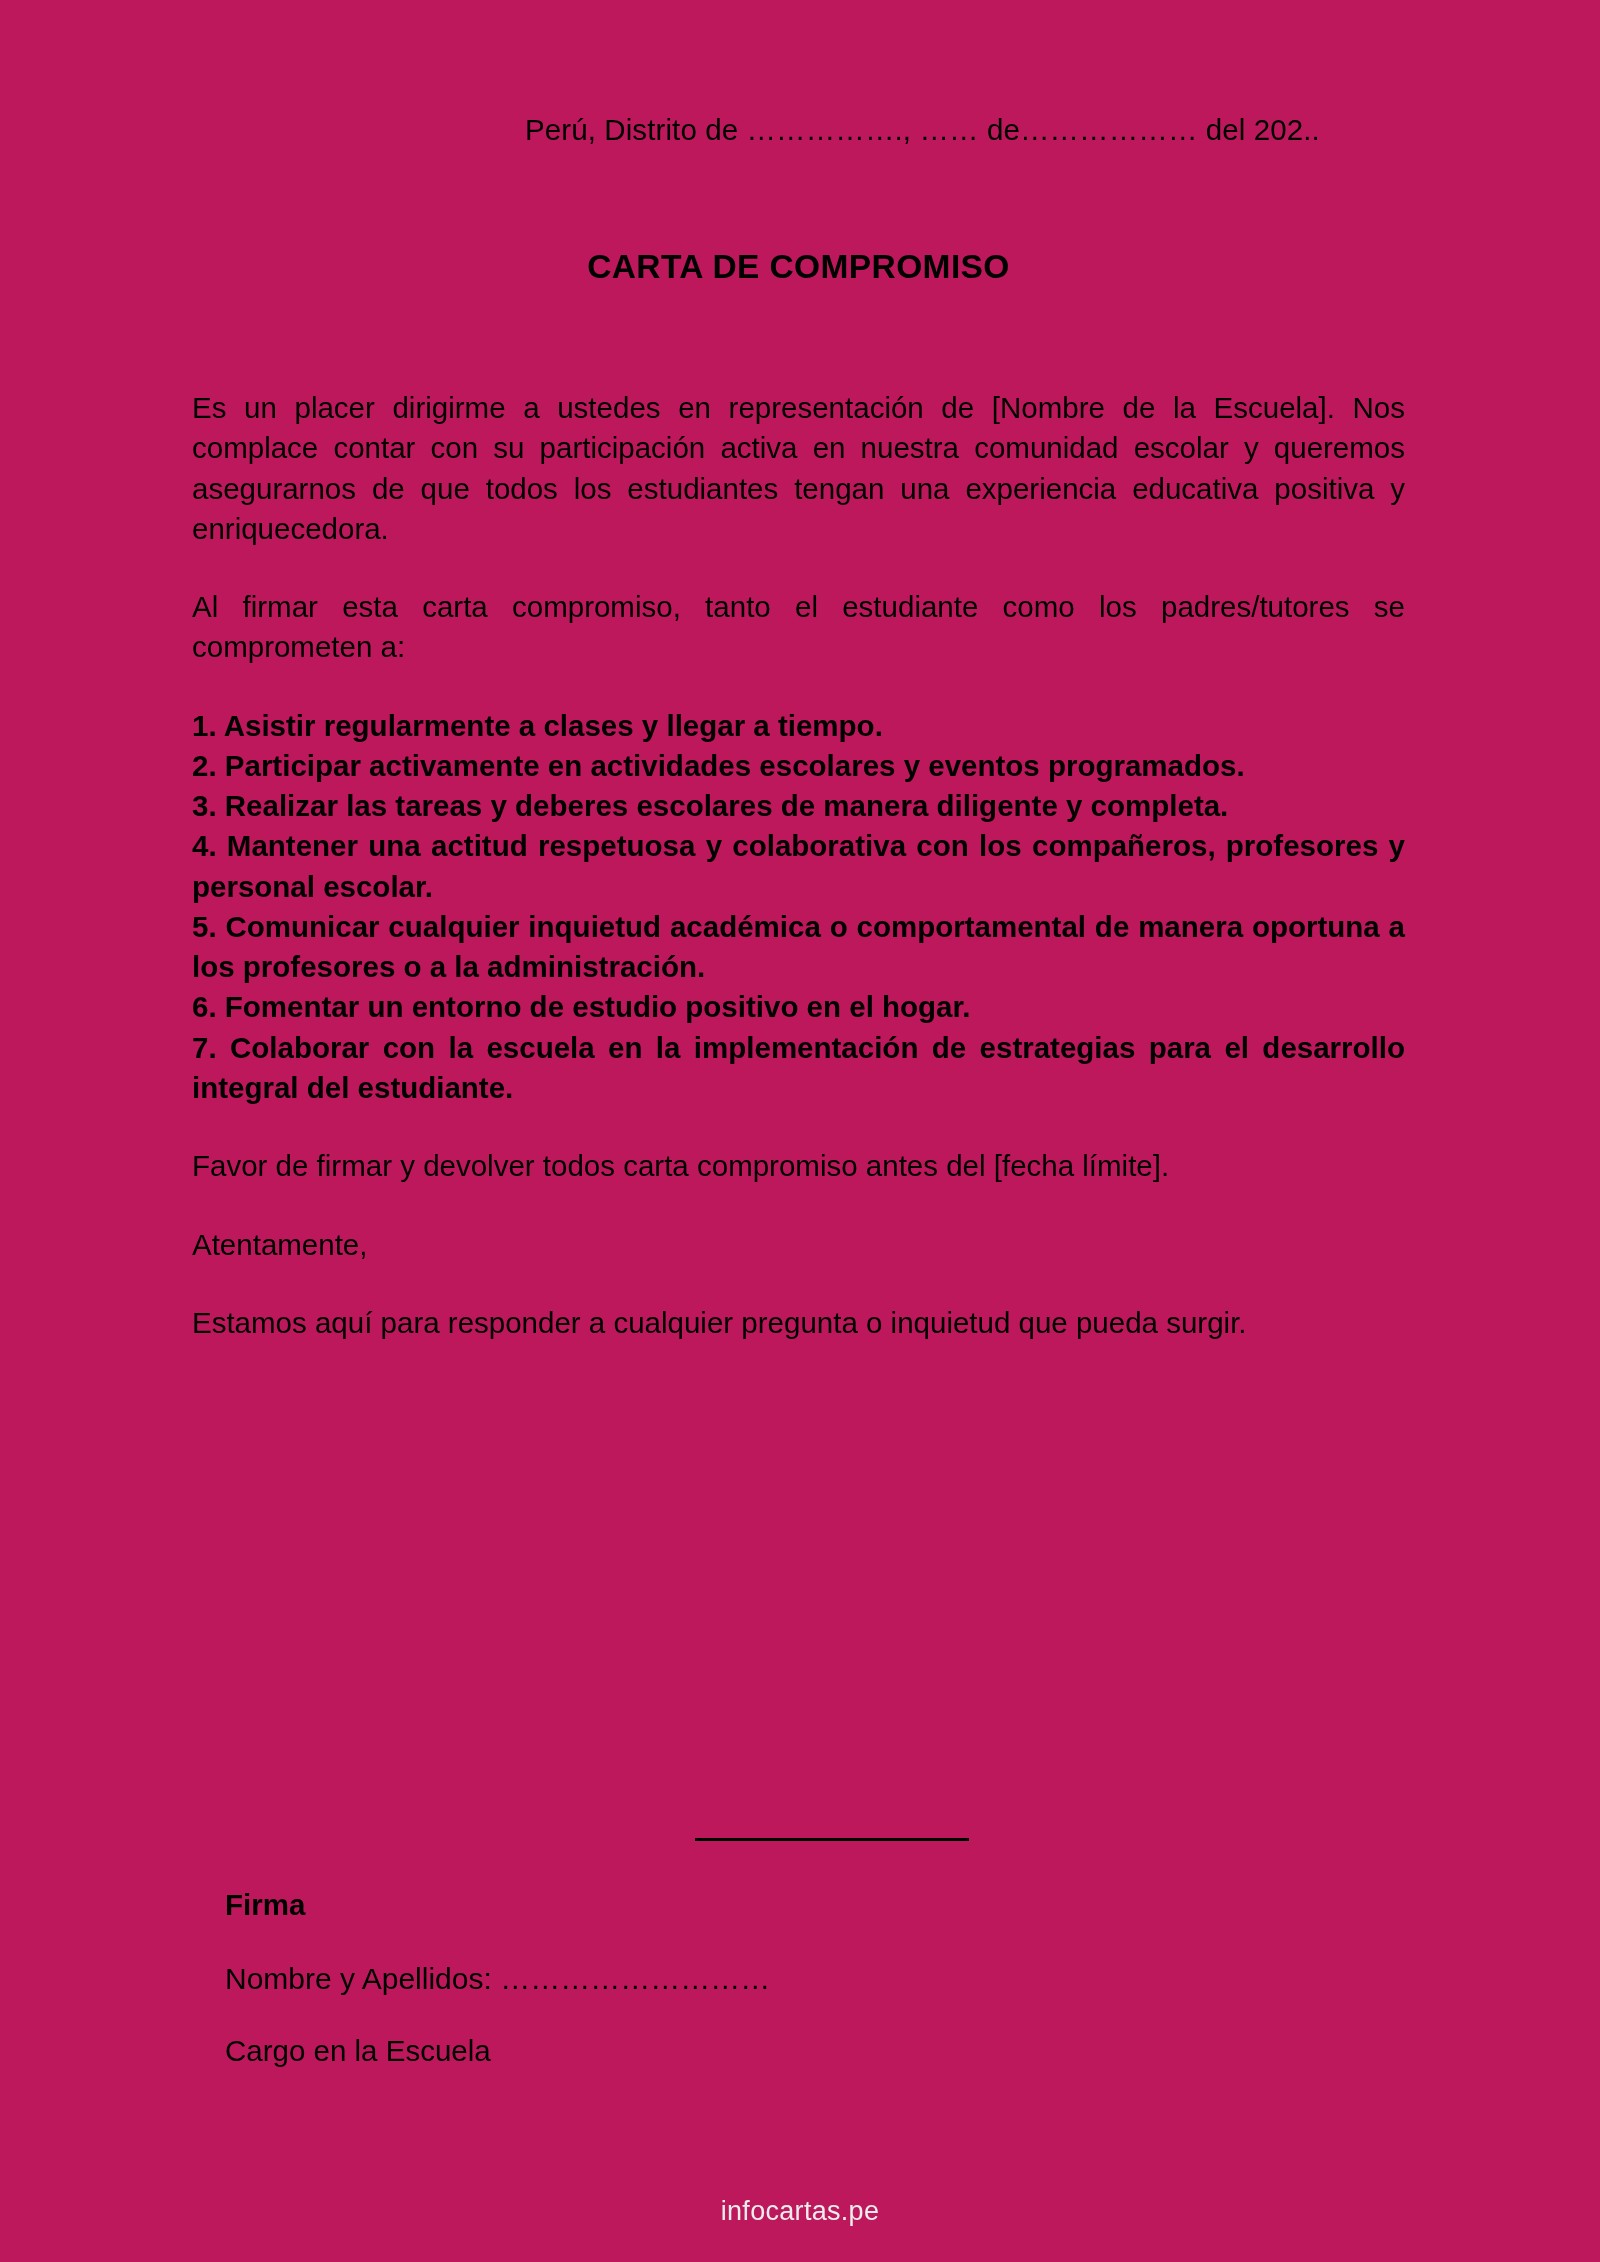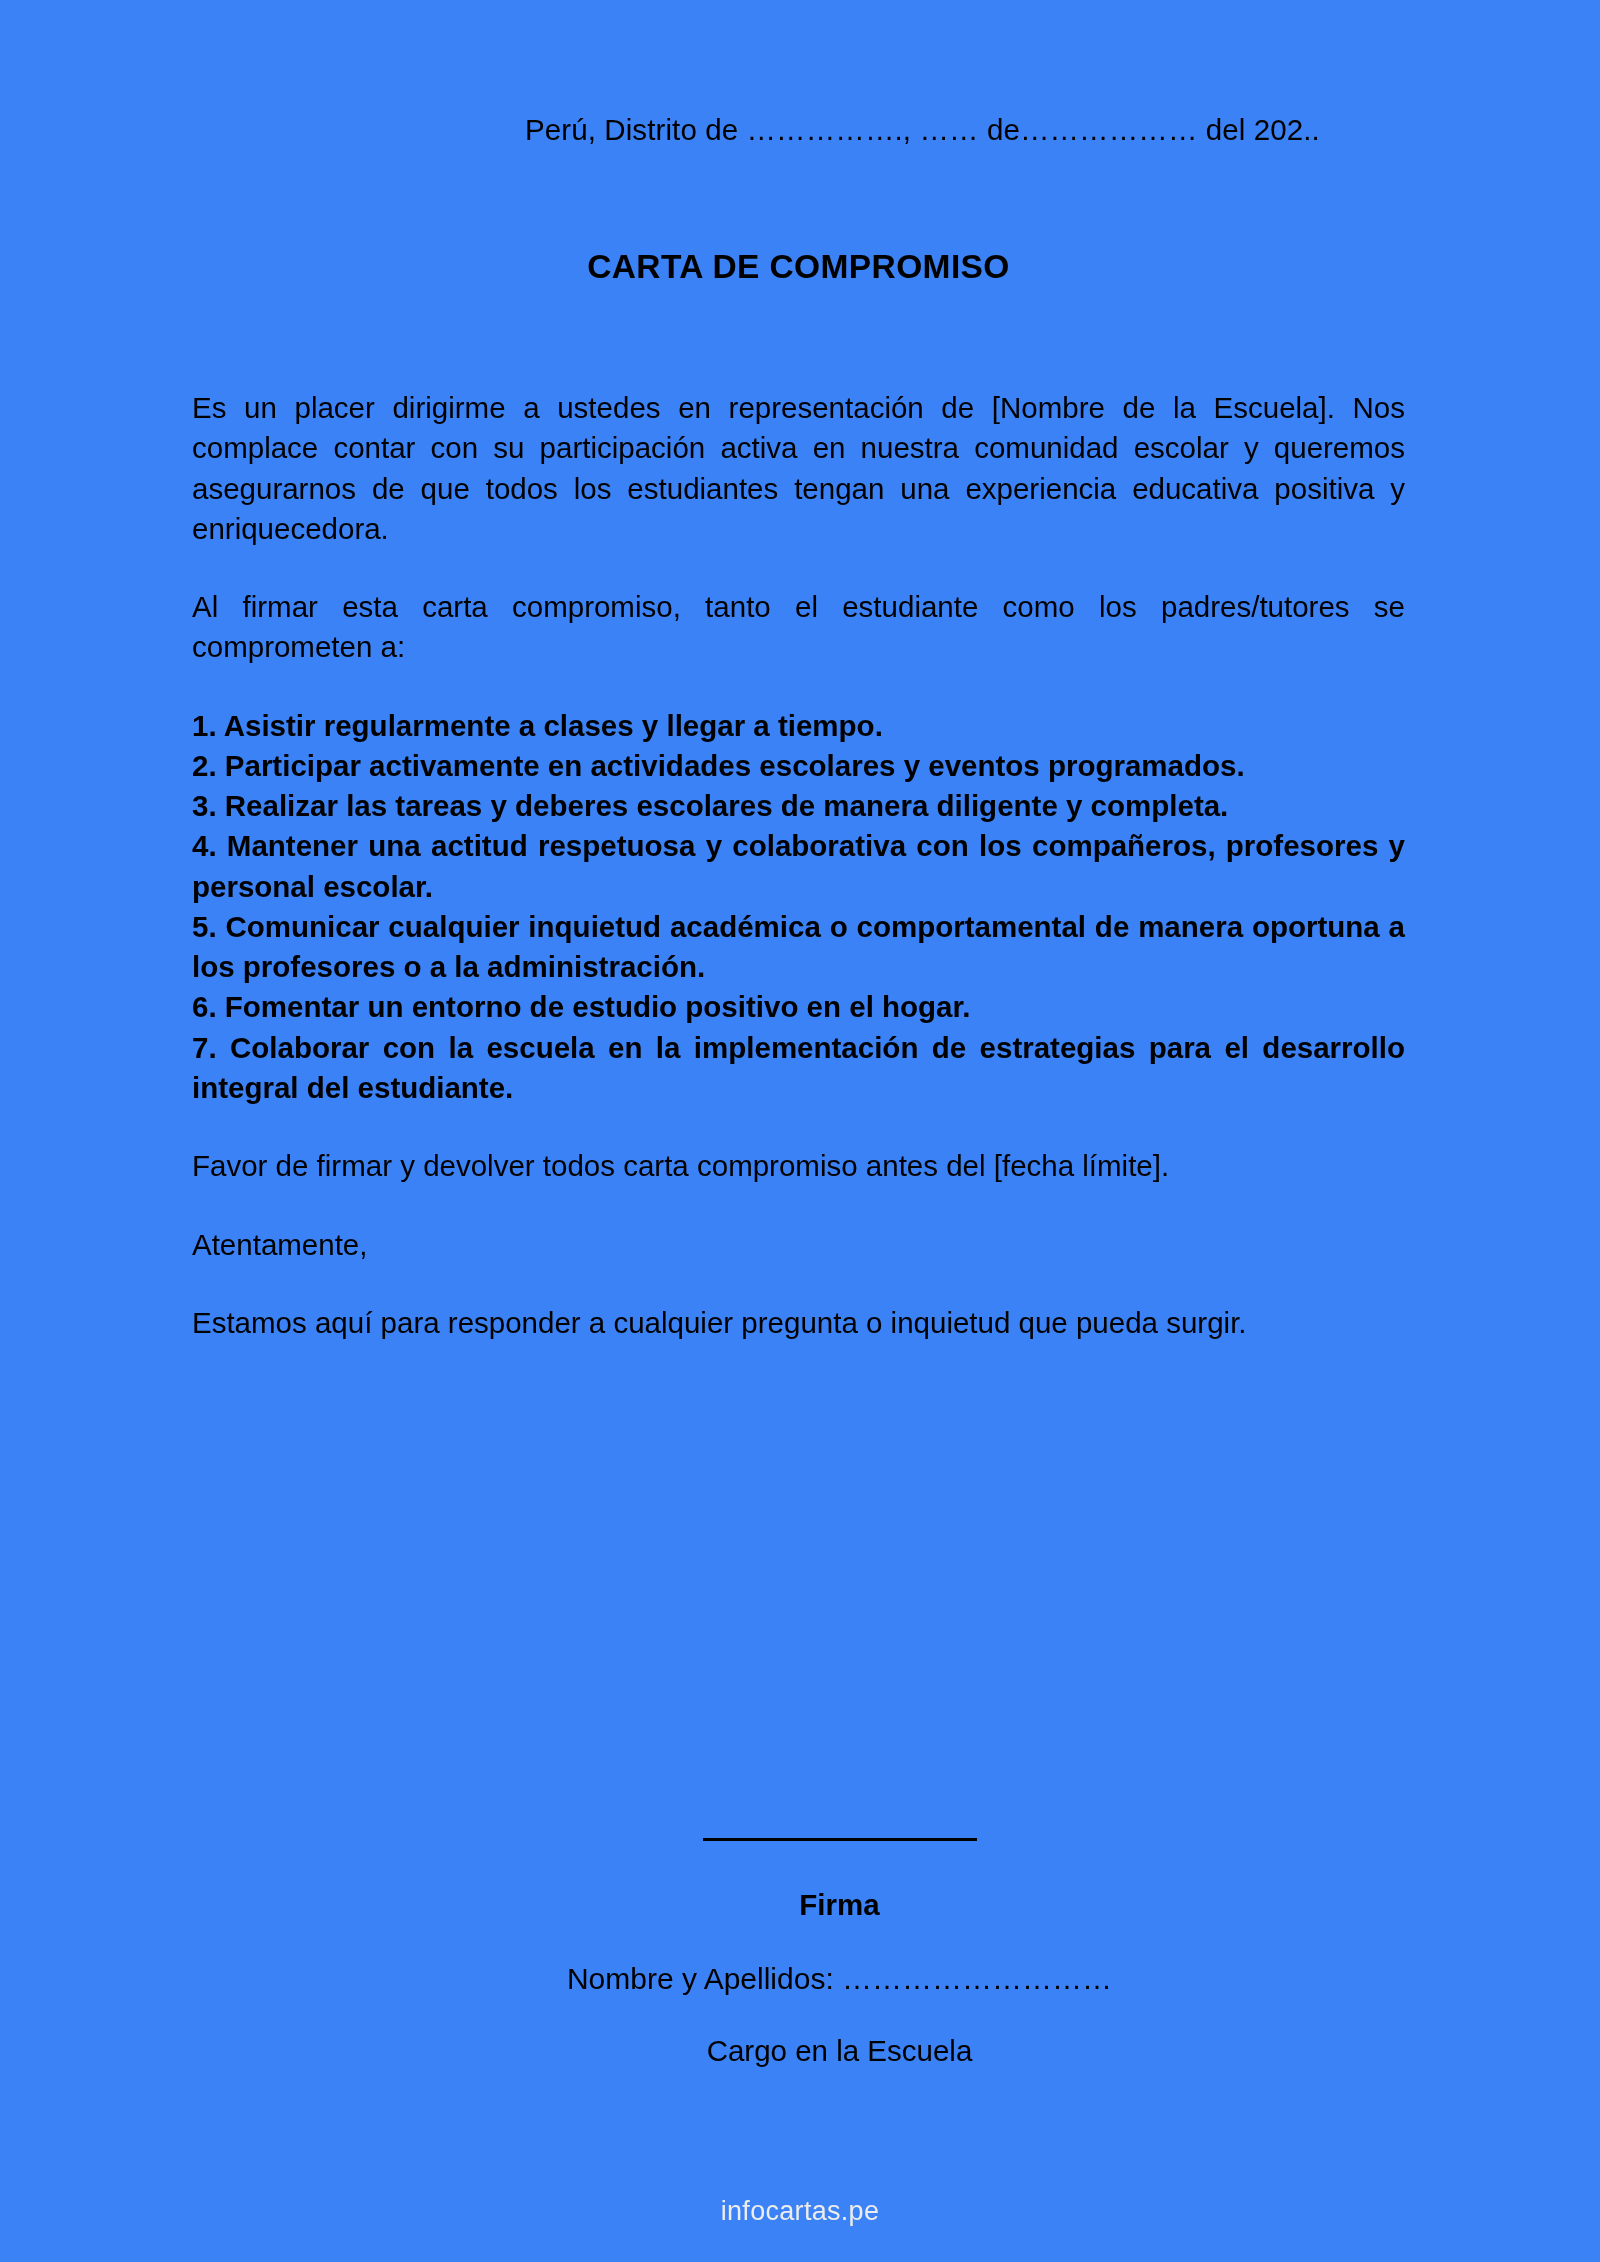--- a/index.html
+++ b/index.html
@@ -9,21 +9,21 @@
     background: #ffffff;
   }
   body {
     font-family: "Liberation Sans", sans-serif;
     color: #000000;
   }
   .page {
     position: relative;
     width: 1600px;
     height: 2262px;
-    background: #3b82f6;
+    background: #be185d;
     margin: 0 auto;
     overflow: hidden;
     box-sizing: border-box;
     padding-left: 24px;
   }
   .content {
     position: absolute;
     left: 192px;
     top: 0;
     width: 1213px; 
@@ -85,24 +85,23 @@
     text-justify: inter-word;
     margin: 0;
   }
   .commitments li.single {
     text-align: left;
   }
 
   
   .sig-block {
     position: absolute;
-    left: 8px;
+    left: 0;
     top: 1838px;
     width: 1213px;
-    text-align: center;
   }
   .sig-line {
     width: 274px;
     height: 0;
     border-top: 3px solid #000000;
     margin: 0 auto 0 auto;
     position: relative;
     left: 33px;            
   }
   .sig-firma {

